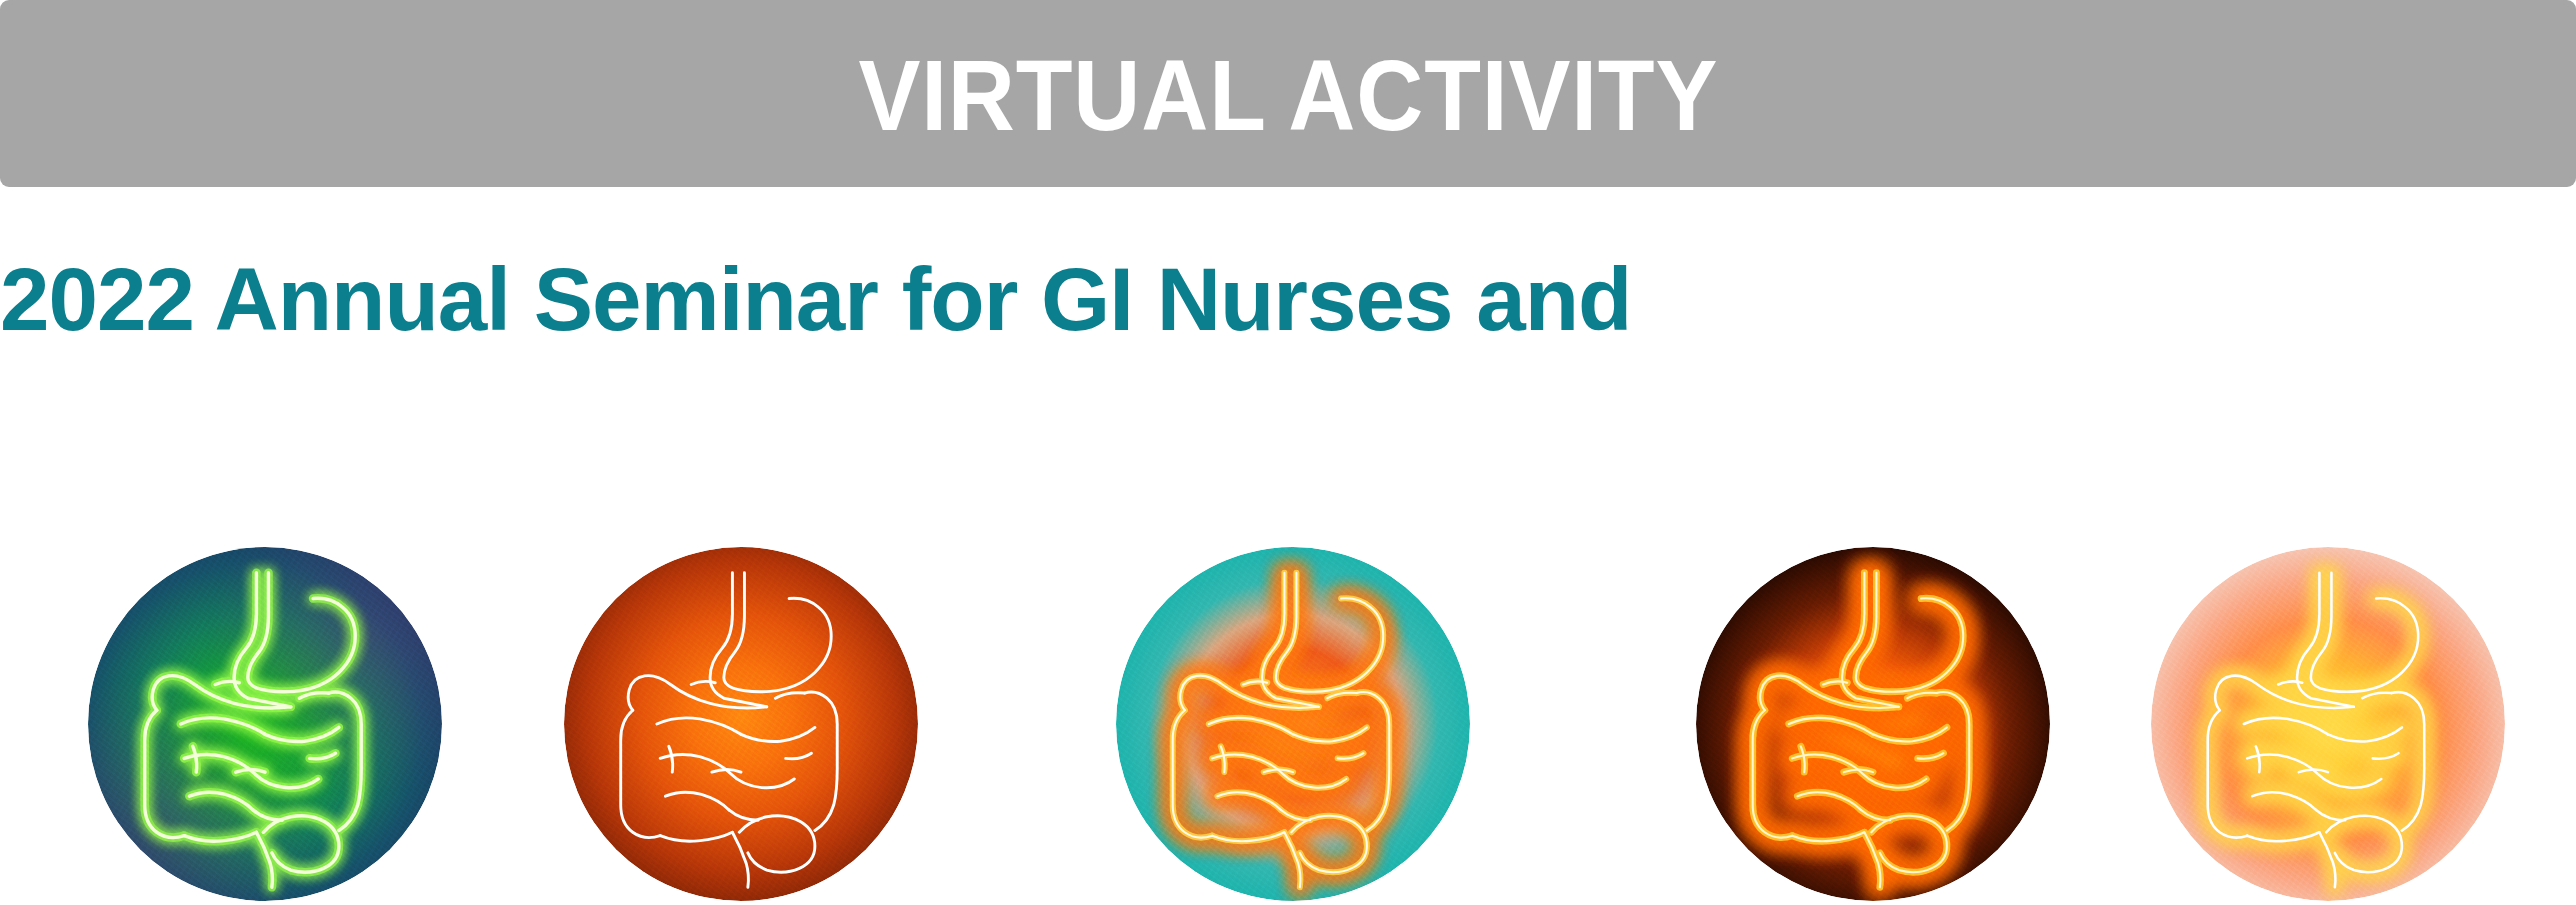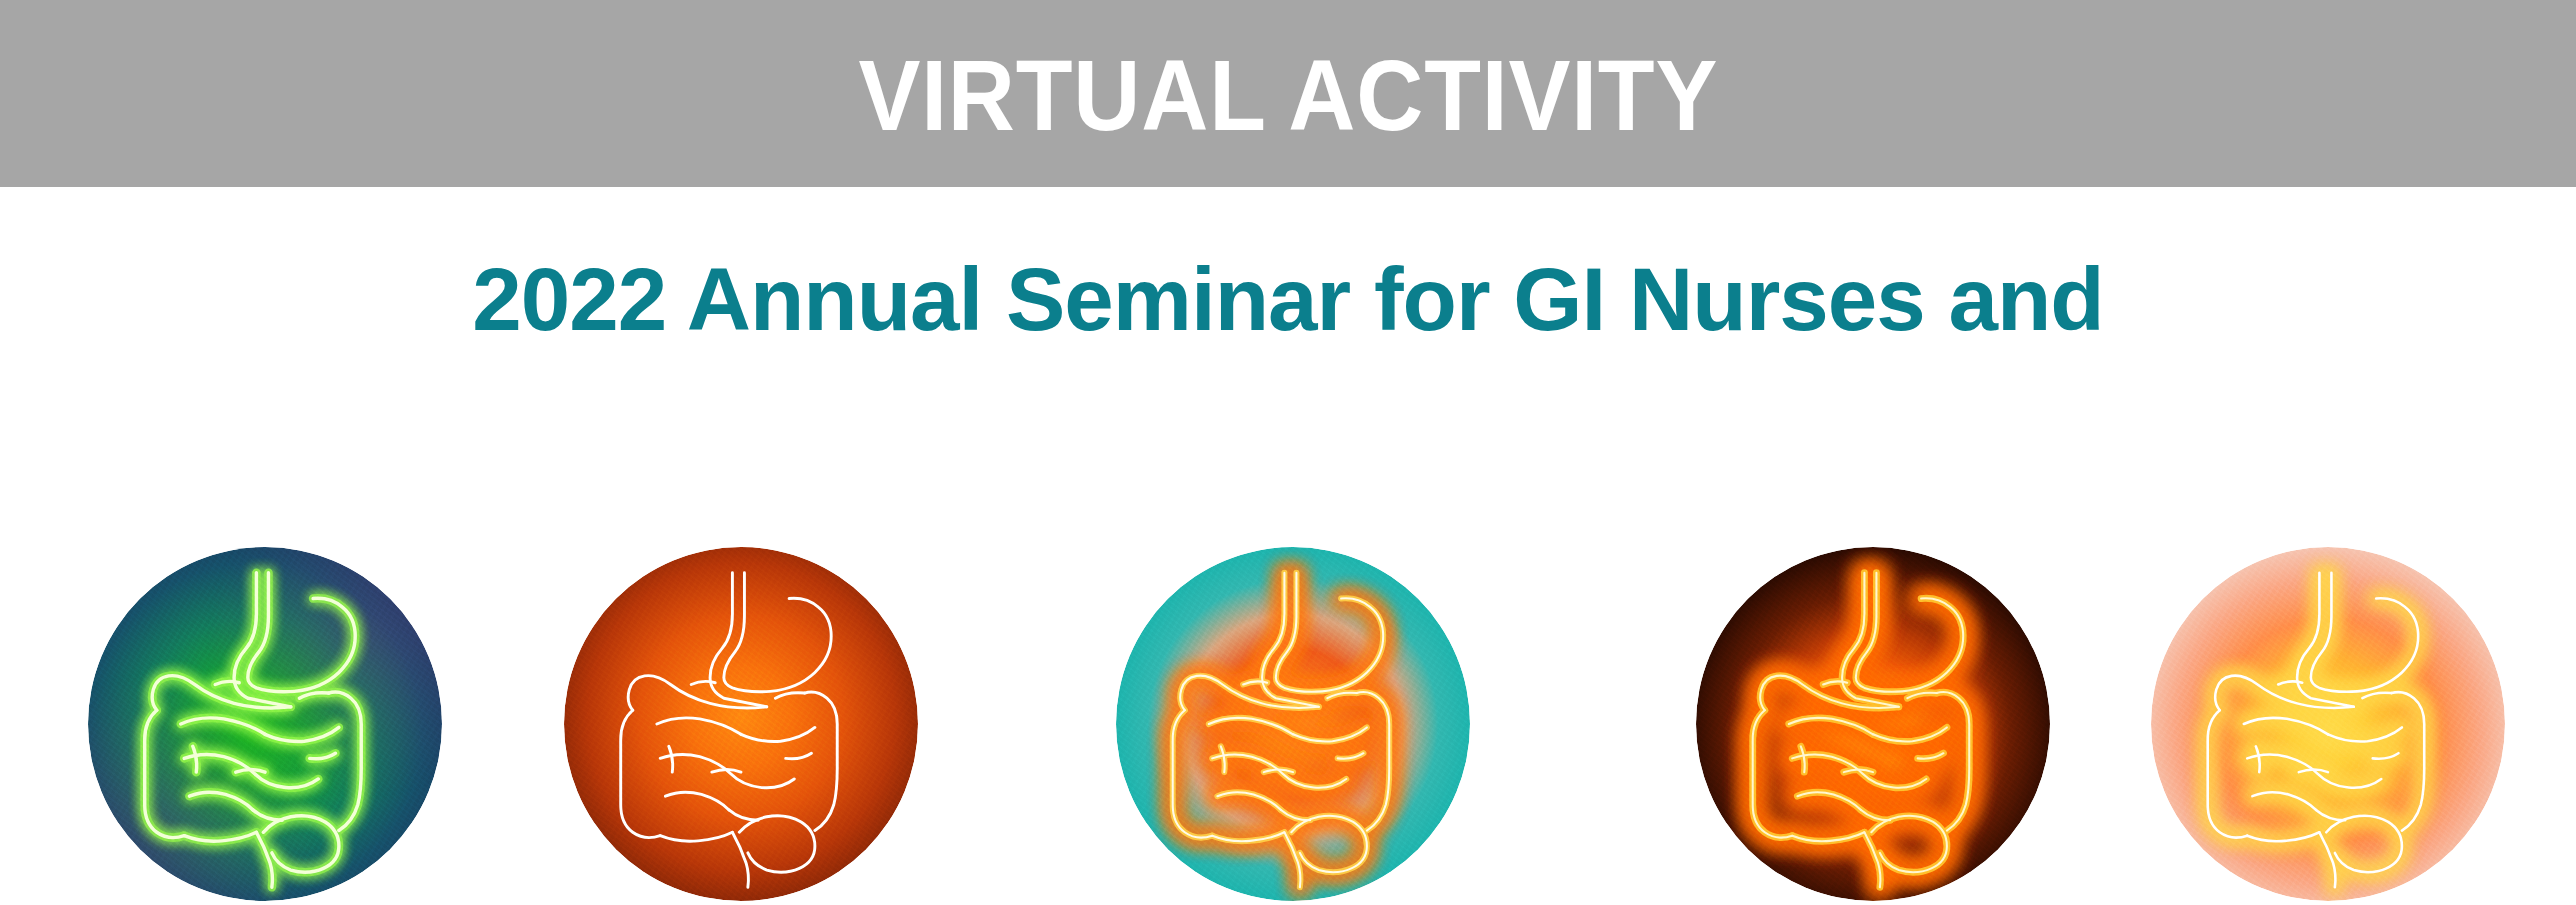--- a/index.html
+++ b/index.html
@@ -25,41 +25,41 @@
   .banner {
     position: absolute;
     left: 0;
     top: 0;
     width: 2576px;
     height: 187px;
     background: #a6a6a6;
     display: flex;
     align-items: center;
     justify-content: center;
+    border-radius: 9px;
   }
   .banner-title {
     color: #ffffff;
     font-family: "Liberation Sans", sans-serif;
     font-weight: bold;
     font-size: 101px;
     line-height: 1;
     letter-spacing: 0.9px;
     transform: scaleX(0.92);
     transform-origin: center center;
     white-space: nowrap;
     margin-top: 3.4px;
   }
 
   
   .heading-block {
     position: absolute;
     left: 0;
     top: 234px;
     width: 2576px;
-    text-align: center;
   }
   .heading-line {
     color: #0b7f8d;
     font-family: "Liberation Sans", sans-serif;
     font-weight: bold;
     font-size: 89px;
     line-height: 131px;
     letter-spacing: -1px;
     white-space: nowrap;
   }

